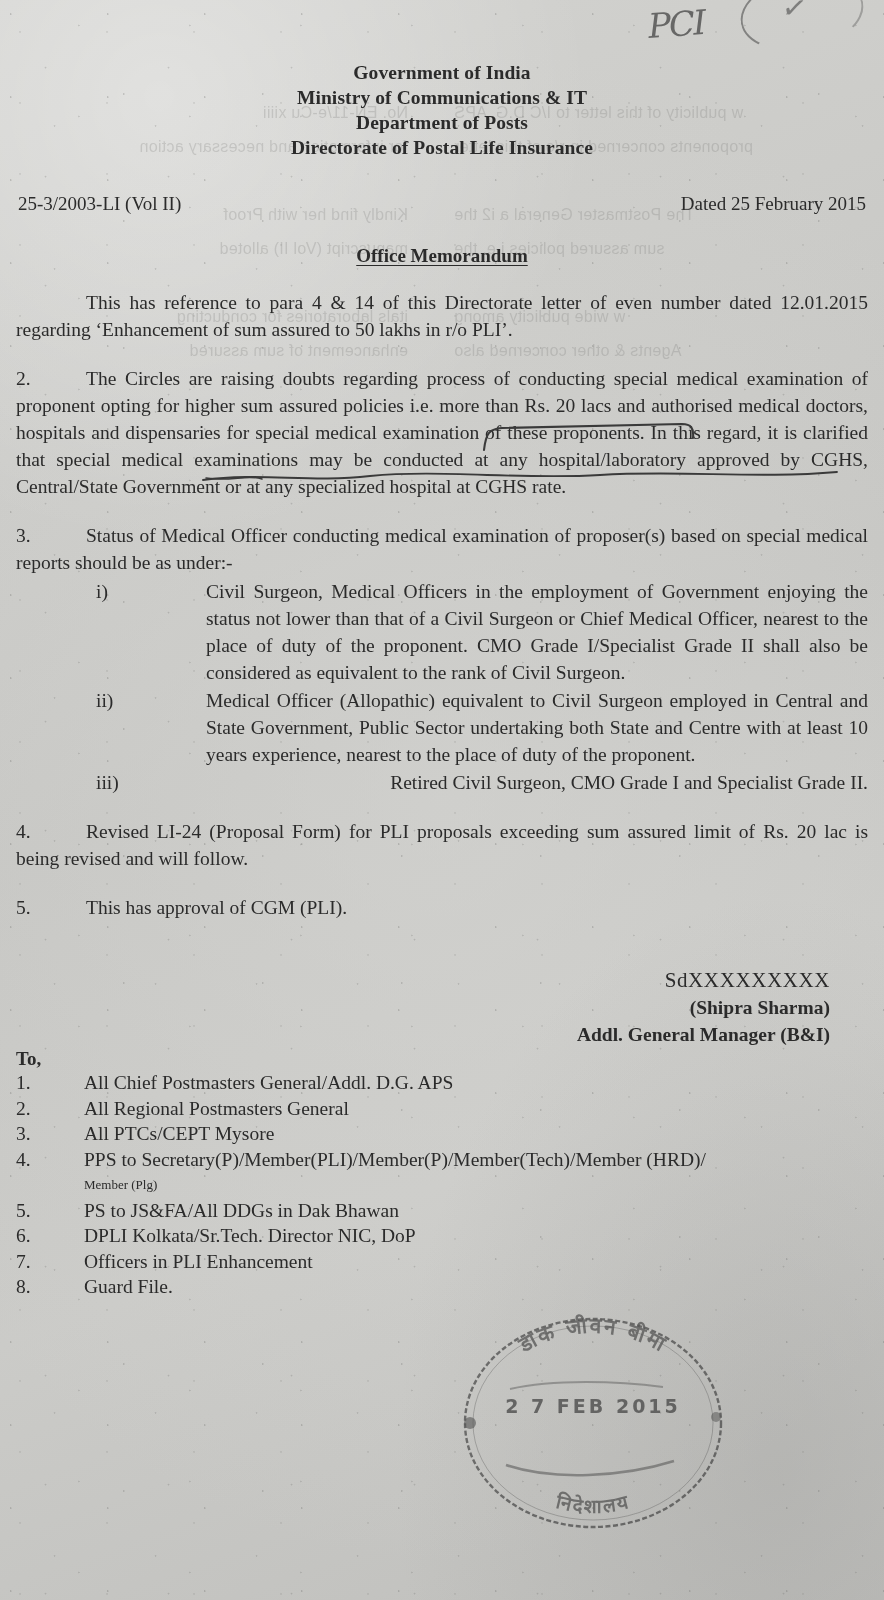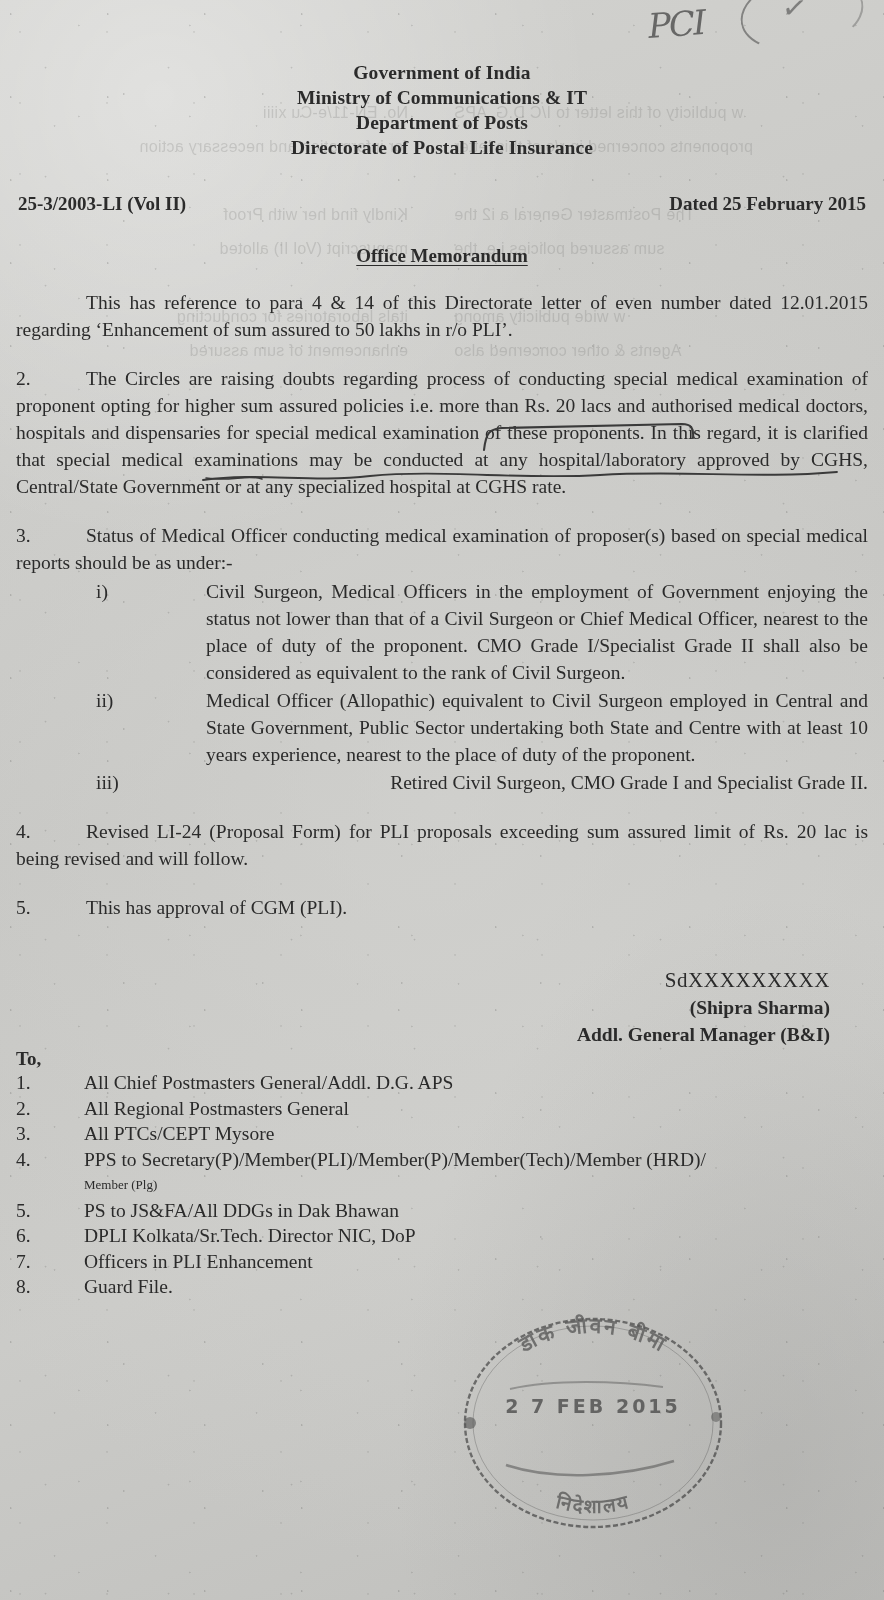--- a/index.html
+++ b/index.html
@@ -76,21 +76,20 @@
   }
   .hdr-top { padding-top: 60px; }
 
   .refrow {
     display: flex;
     justify-content: space-between;
     align-items: baseline;
     margin-top: 33px;
     font-size: 19px;
     padding: 0 2px;
-    font-weight: bold;
   }
 
   .om-wrap { text-align: center; margin-top: 30px; }
   .om {
     font-weight: bold;
     font-size: 19px;
     text-decoration: underline;
     text-underline-offset: 3px;
   }
 

